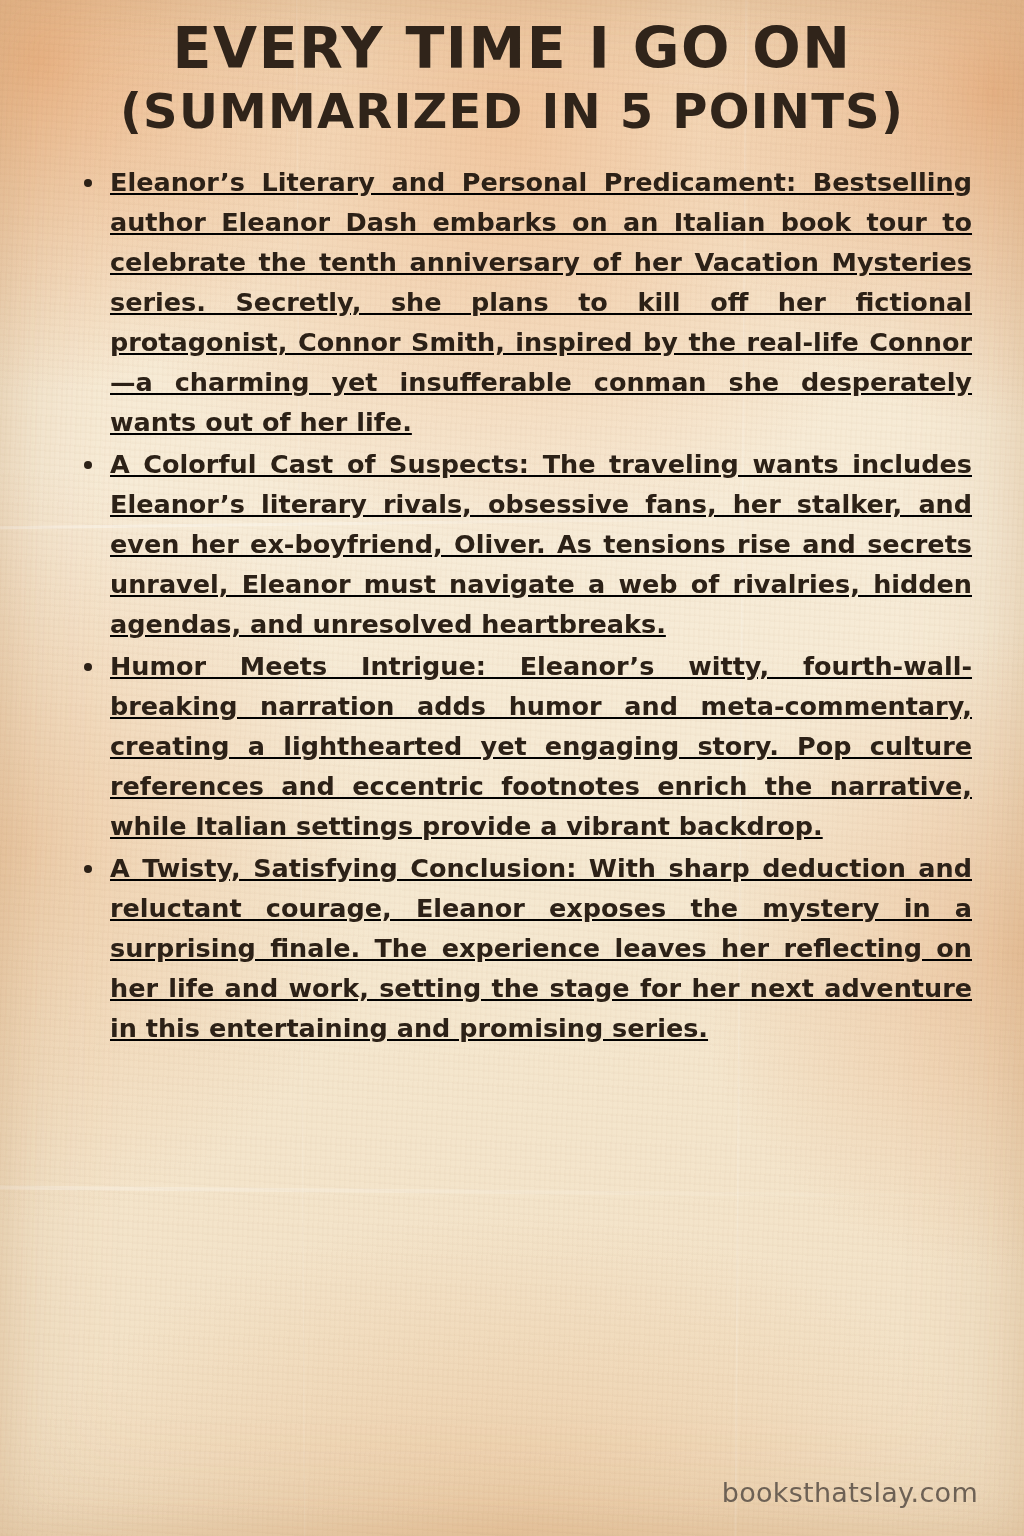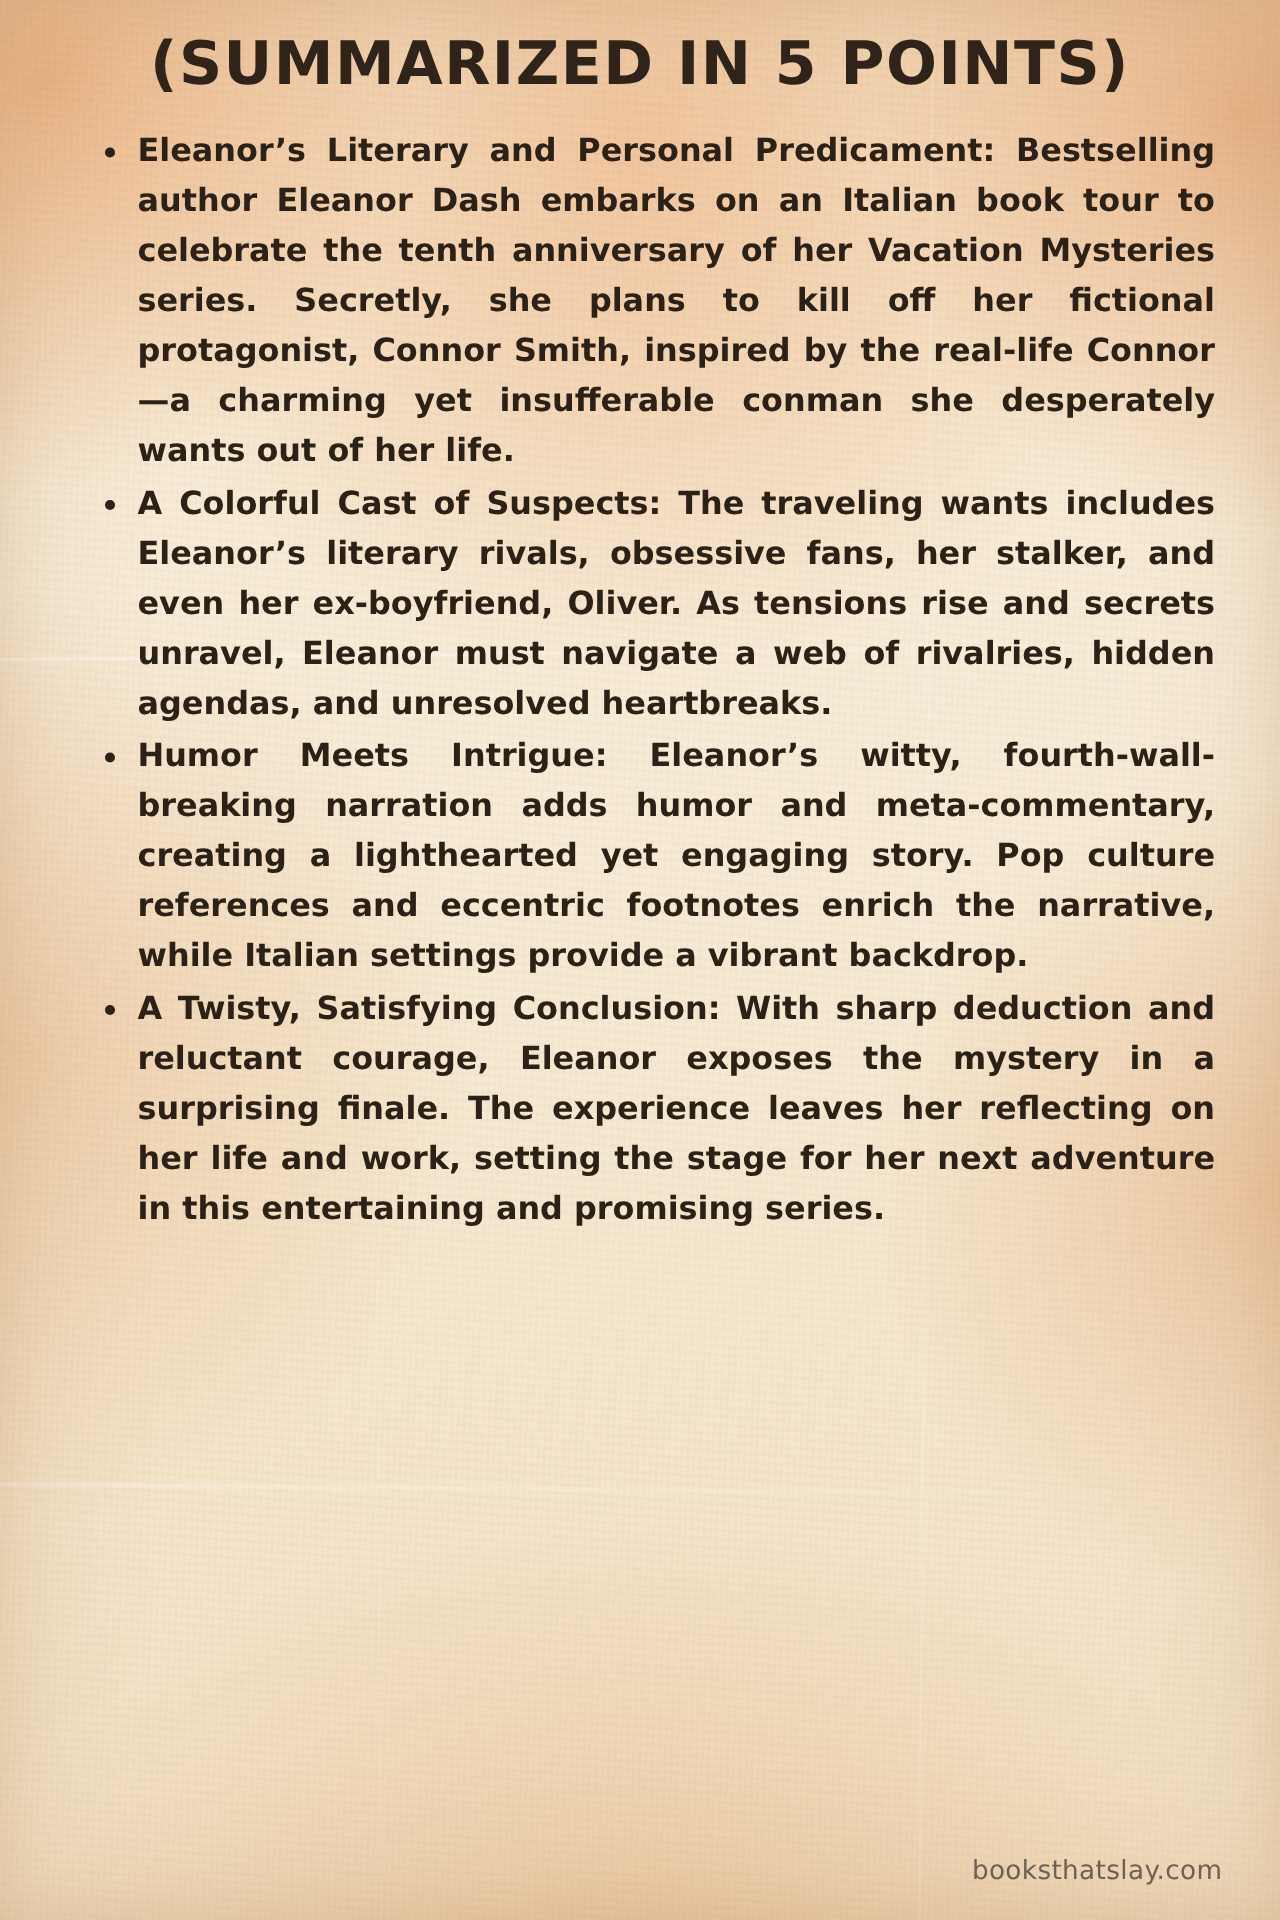--- a/index.html
+++ b/index.html
@@ -79,20 +79,21 @@
     letter-spacing: 1.2px;
     text-transform: uppercase;
     color: #30241a;
     margin-top: 6px;
   }
 
   ul.points {
     list-style: none;
     margin: 22px 0 2px 0;
     padding: 0 8px 0 40px;
+    text-decoration: underline;
   }
   ul.points li {
     position: relative;
     color: #2c2117;
     font-family: "DejaVu Sans", sans-serif;
     font-weight: 700;
     font-size: 25.5px;
     line-height: 40px;
     text-align: justify;
     text-justify: inter-word;
@@ -109,21 +110,21 @@
     border-radius: 50%;
     background: #2c2117;
   }
 
   .footer {
     position: absolute;
     right: 46px;
     bottom: 28px;
     z-index: 3;
     font-family: "DejaVu Sans", sans-serif;
-    font-size: 21px;
+    font-size: 27px;
     font-weight: 400;
     color: #6d6155;
     letter-spacing: 0.3px;
   }
 
   
   .vignette {
     position: absolute;
     inset: 0;
     pointer-events: none;
@@ -137,20 +138,21 @@
   <div class="grain"></div>
   <div class="crease c1"></div>
   <div class="crease c2"></div>
   <div class="crease c3"></div>
   <div class="crease c4"></div>
   <div class="vignette"></div>
 
   <div class="content">
 
     <div class="title-block">
+      <div class="title-line">Every Time I Go On</div>
       <div class="subtitle-line">(Summarized In 5 Points)</div>
     </div>
 
     <ul class="points">
       <li>
         <span>Eleanor’s Literary and Personal Predicament: Bestselling author Eleanor Dash embarks on an Italian book tour to celebrate the tenth anniversary of her Vacation Mysteries series. Secretly, she plans to kill off her fictional protagonist, Connor Smith, inspired by the real-life Connor—a charming yet insufferable conman she desperately wants out of her life.</span>
       </li>
       <li>
         <span>A Colorful Cast of Suspects: The traveling wants includes Eleanor’s literary rivals, obsessive fans, her stalker, and even her ex-boyfriend, Oliver. As tensions rise and secrets unravel, Eleanor must navigate a web of rivalries, hidden agendas, and unresolved heartbreaks.</span>
       </li>

